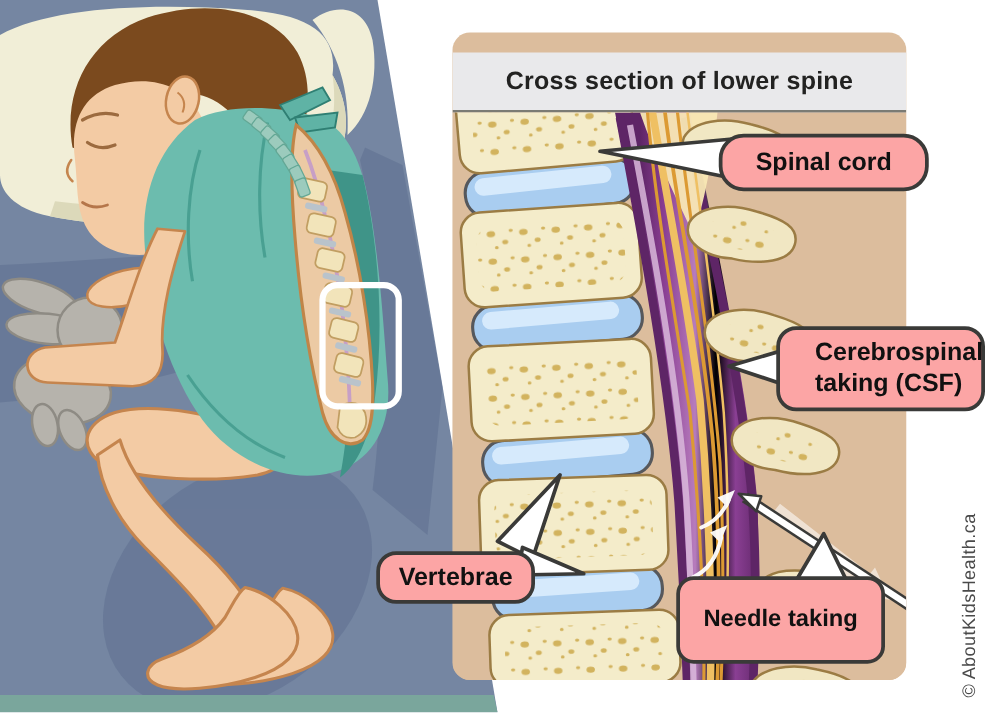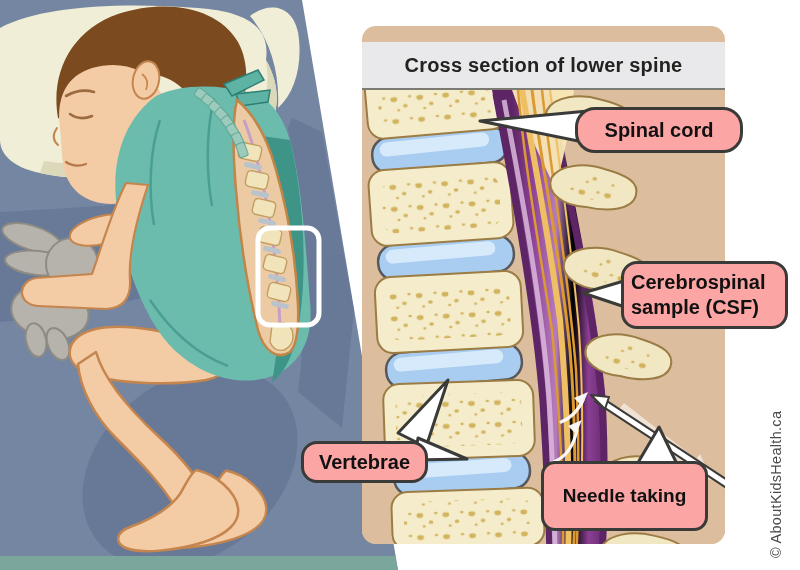--- a/index.html
+++ b/index.html
@@ -11,21 +11,21 @@
   #panel-header{height:46px;background:#e9e9eb;border-bottom:2px solid #7b7b74;
       display:flex;align-items:center;justify-content:center;margin-top:16px;}
   #panel-title{font-size:20px;font-weight:bold;color:#222221;letter-spacing:.2px;}
   #spine-svg{display:block;}
   #pointer-overlay{position:absolute;left:0;top:0;z-index:20;pointer-events:none;}
   .callout{position:absolute;z-index:30;background:#fca5a5;border:3px solid #3a3a38;
       color:#111;font-weight:bold;display:flex;flex-direction:column;
       align-items:center;justify-content:center;text-align:center;box-sizing:border-box;}
   #callout-spinal-cord{left:575px;top:107px;width:168px;height:46px;border-radius:20px;font-size:20px;}
   #callout-csf{left:621px;top:261px;width:167px;height:68px;border-radius:16px;font-size:20px;
-      line-height:1.25;align-items:flex-start;padding-left:7px;text-align:right;}
+      line-height:1.25;align-items:flex-start;padding-left:28px;text-align:right;}
   #callout-vertebrae{left:301px;top:441px;width:127px;height:42px;border-radius:16px;font-size:20px;}
   #callout-needle{left:541px;top:461px;width:167px;height:70px;border-radius:14px;font-size:19px;line-height:1.3;}
   #watermark{position:absolute;left:768px;top:558px;transform:rotate(-90deg);transform-origin:0 0;
       width:220px;font-size:14.5px;color:#4a4a4a;white-space:nowrap;z-index:5;letter-spacing:.3px;}
 </style>
 </head>
 <body>
 
 <div id="stage">
 
@@ -282,21 +282,21 @@
       <polygon points="467,459 418,438 414,460"></polygon>
       <polygon points="659,427 636,466 678,466"></polygon>
     </g>
   </svg>
 
   <div class="callout" id="callout-spinal-cord">
     <span>Spinal cord</span>
   </div>
   <div class="callout" id="callout-csf">
     <span>Cerebrospinal</span>
-    <span>sample (CSF)</span>
+    <span>taking (CSF)</span>
   </div>
   <div class="callout" id="callout-vertebrae">
     <span>Vertebrae</span>
   </div>
   <div class="callout" id="callout-needle">
     <span>Needle taking</span>
   </div>
 
   <div id="watermark">© AboutKidsHealth.ca</div>
 </div>

